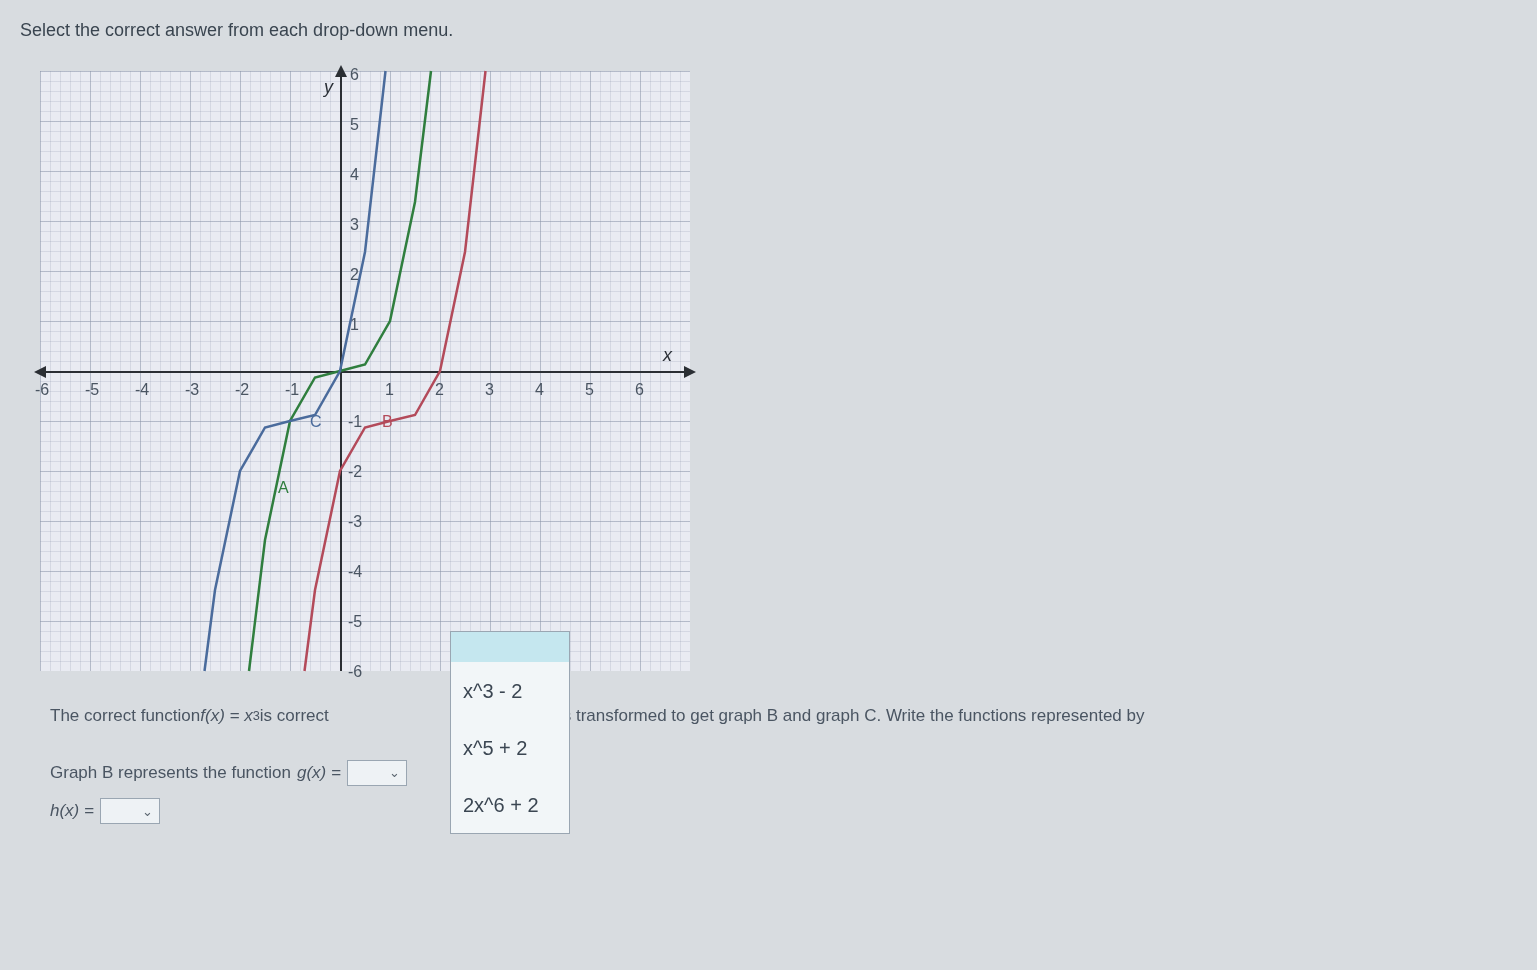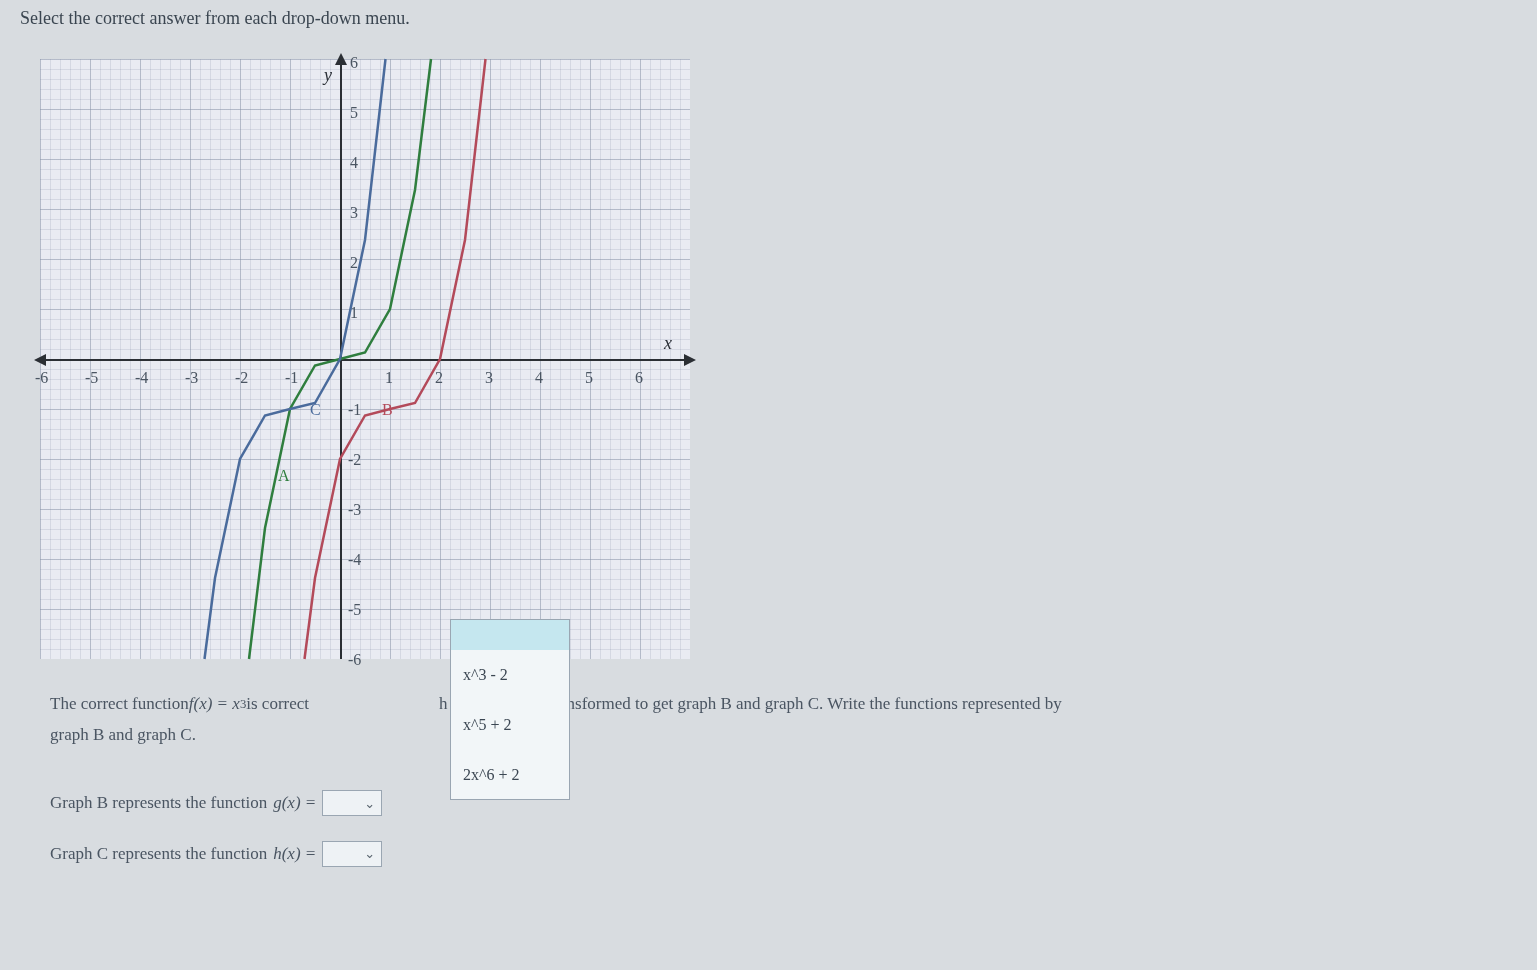--- a/index.html
+++ b/index.html
@@ -5,22 +5,21 @@
   * { box-sizing: border-box; margin: 0; padding: 0; }
   body {
     font-family: Arial, sans-serif;
     background: #d8dce0;
     width: 1537px;
     height: 970px;
     position: relative;
     color: #3a4550;
   }
   .page-content {
-    padding: 8px 20px;
-    font-family: Liberation Serif, serif;
+    padding: 20px 20px;
   }
   .instruction {
     font-size: 18px;
     color: #3a4550;
     margin-bottom: 20px;
   }
   .graph-container {
     position: relative;
     width: 650px;
     height: 600px;
@@ -107,37 +106,37 @@
   }
   .q-text { white-space: nowrap; }
   sup { font-size: 0.75em; }
   .dropdown-open {
     position: absolute;
     left: 400px;
     top: -70px;
     width: 120px;
     background: #f2f6f8;
     border: 1px solid #9aa6b2;
-    font-size: 16px;
+    font-size: 20px;
     color: #3b4652;
     z-index: 10;
   }
   .dropdown-open .dd-selected {
     background: #c5e7ef;
     height: 30px;
   }
   .dropdown-open .dd-option {
     padding: 10px 12px;
     border-top: 1px solid rgba(0,0,0,0);
   }
   .answer-line {
     display: flex;
     align-items: center;
     gap: 6px;
-    margin-top: 20px;
+    margin-top: 8px;
   }
   .select-box {
     display: inline-flex;
     align-items: center;
     justify-content: flex-end;
     width: 60px;
     height: 26px;
     background: #eef2f5;
     border: 1px solid #9aa6b2;
     padding-right: 6px;
@@ -217,32 +216,30 @@
     </div>
 
     <div class="question-row1">
       <span class="q-text">The correct function </span>
       <span class="q-text italic">f(x) = x</span>
       <sup class="q-text">3</sup>
       <span class="q-text"> is correct</span>
       <span style="display:inline-block; width:130px;"></span>
       <span class="q-text">h A. Graph A is transformed to get graph B and graph C. Write the functions represented by</span>
     </div>
-    <div class="q-text">graph B and graph C.</div>
 
     <div style="height:18px;"></div>
 
     <div class="answer-line">
       <span>Graph B represents the function </span>
       <span class="italic">g(x) = </span>
       <span class="select-box">
         <span class="chev">⌄</span>
       </span>
     </div>
     <div class="answer-line">
-      <span>Graph C represents the function </span>
       <span class="italic">h(x) = </span>
       <span class="select-box">
         <span class="chev">⌄</span>
       </span>
     </div>
   </div>
 </div>
 
 </body></html>

